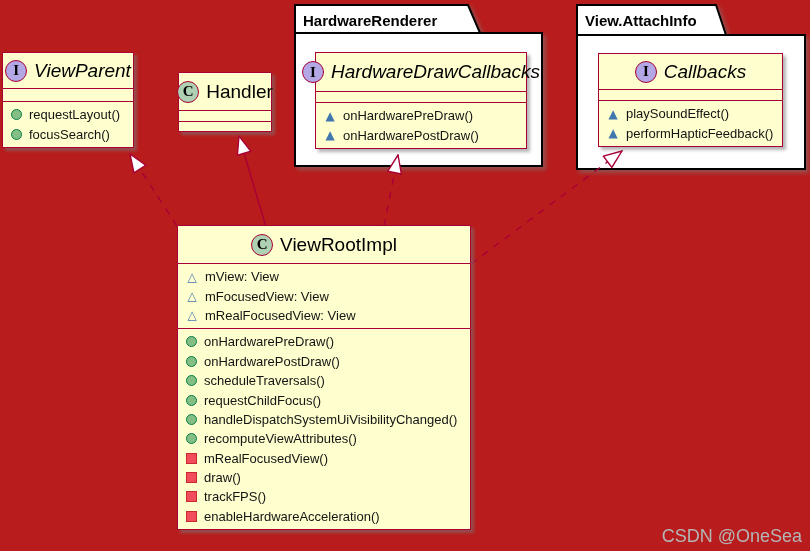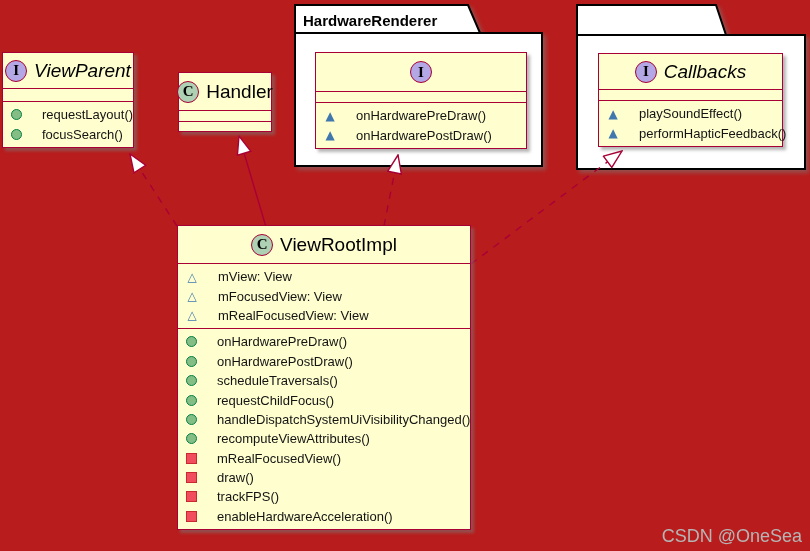--- a/index.html
+++ b/index.html
@@ -26,21 +26,21 @@
     font-family:"Liberation Serif", serif; font-size:15px; font-weight:bold; color:#000;
     flex:0 0 auto;
   }
   .stereo.i { background:#B4A7E5; }
   .stereo.c { background:#ADD1B2; }
   .title { font-size:19px; color:#000; white-space:nowrap; }
   .title.it { font-style:italic; }
   .sect { border-top:1.5px solid #A80036; }
   .mem { padding:3px 0; }
   .member-row {
-    display:flex; align-items:center; gap:20px; padding:0 8px; height:19.4px;
+    display:flex; align-items:center; gap:7px; padding:0 8px; height:19.4px;
     font-size:13px; color:#141414; white-space:nowrap;
   }
   .mi { flex:0 0 auto; }
   .mi.circle { width:9px; height:9px; border-radius:50%; background:#84BE84; border:1.5px solid #038048; }
   .mi.square { width:9px; height:9px; background:#F24D5C; border:1.5px solid #C82930; }
   .mi.tri { color:#4177AF; font-size:12px; line-height:10px; width:12px; text-align:center;
             font-family:"DejaVu Sans", sans-serif; }
 
   
   #box-viewparent { left:2px; top:52px; width:132px; }
@@ -89,20 +89,21 @@
       <line x1="577" y1="35" x2="726" y2="35" stroke="#000000" stroke-width="2"></line>
     </g>
 
     <line x1="177" y1="226" x2="130" y2="154" stroke="#A80036" stroke-width="1.4" stroke-dasharray="7,7" marker-end="url(#tri)"></line>
     <line x1="266" y1="227" x2="239" y2="136" stroke="#A80036" stroke-width="1.4" marker-end="url(#tri)"></line>
     <line x1="384" y1="226" x2="398" y2="155" stroke="#A80036" stroke-width="1.4" stroke-dasharray="7,7" marker-end="url(#tri)"></line>
     <line x1="471" y1="264" x2="622" y2="151" stroke="#A80036" stroke-width="1.4" stroke-dasharray="7,7" marker-end="url(#tri)"></line>
   </svg>
 
   <div class="pkg-title" style="left:303px; top:12px;">HardwareRenderer</div>
+  <div class="pkg-title" style="left:585px; top:12px;">View.AttachInfo</div>
 
   <div class="uml-box" id="box-viewparent">
     <div class="hdr">
       <span class="stereo i">I</span>
       <span class="title it">ViewParent</span>
     </div>
     <div class="sect fields"></div>
     <div class="sect mem">
       <div class="member-row">
         <span class="mi circle"></span>
@@ -120,20 +121,21 @@
       <span class="stereo c">C</span>
       <span class="title">Handler</span>
     </div>
     <div class="sect empty"></div>
     <div class="sect empty"></div>
   </div>
 
   <div class="uml-box" id="box-hdc">
     <div class="hdr">
       <span class="stereo i">I</span>
+      <span class="title it">HardwareDrawCallbacks</span>
     </div>
     <div class="sect fields"></div>
     <div class="sect mem">
       <div class="member-row">
         <span class="mi tri">▲</span>
         <span>onHardwarePreDraw()</span>
       </div>
       <div class="member-row">
         <span class="mi tri">▲</span>
         <span>onHardwarePostDraw()</span>

